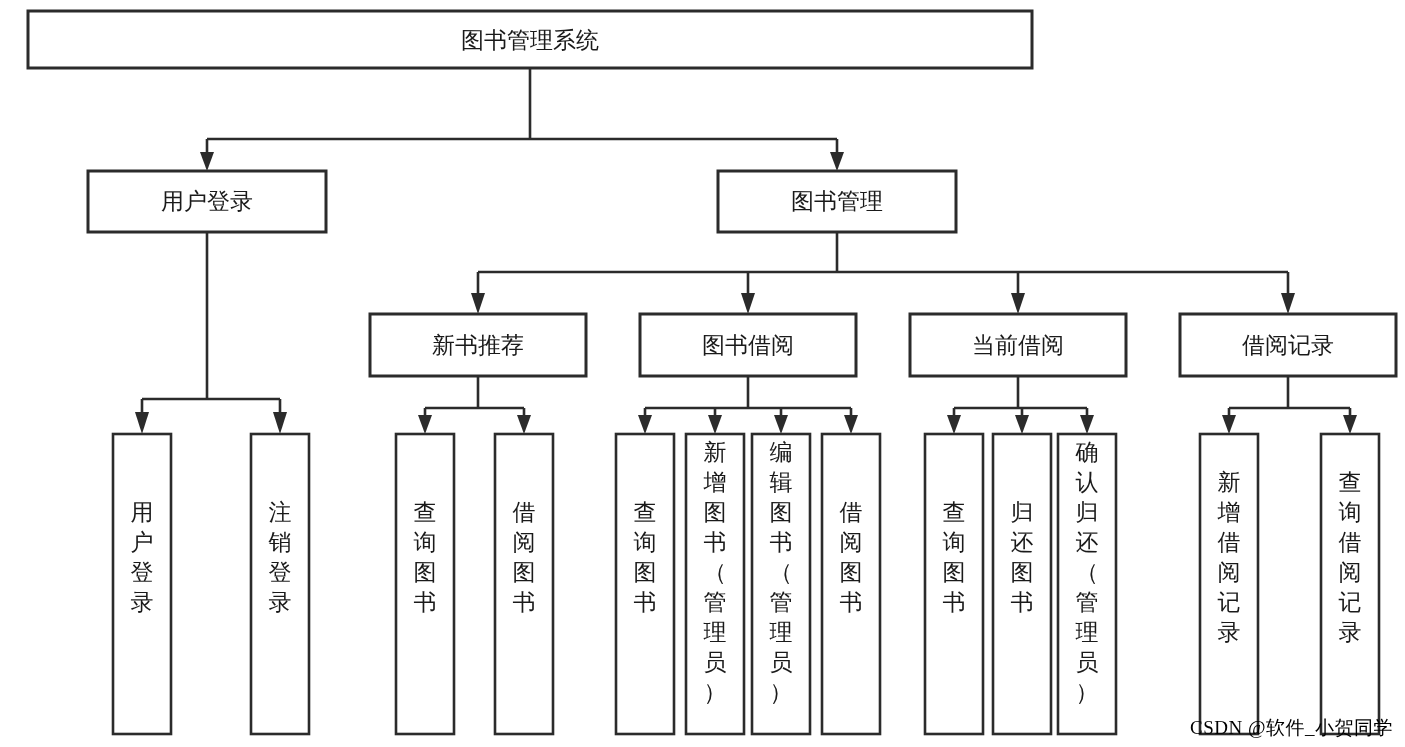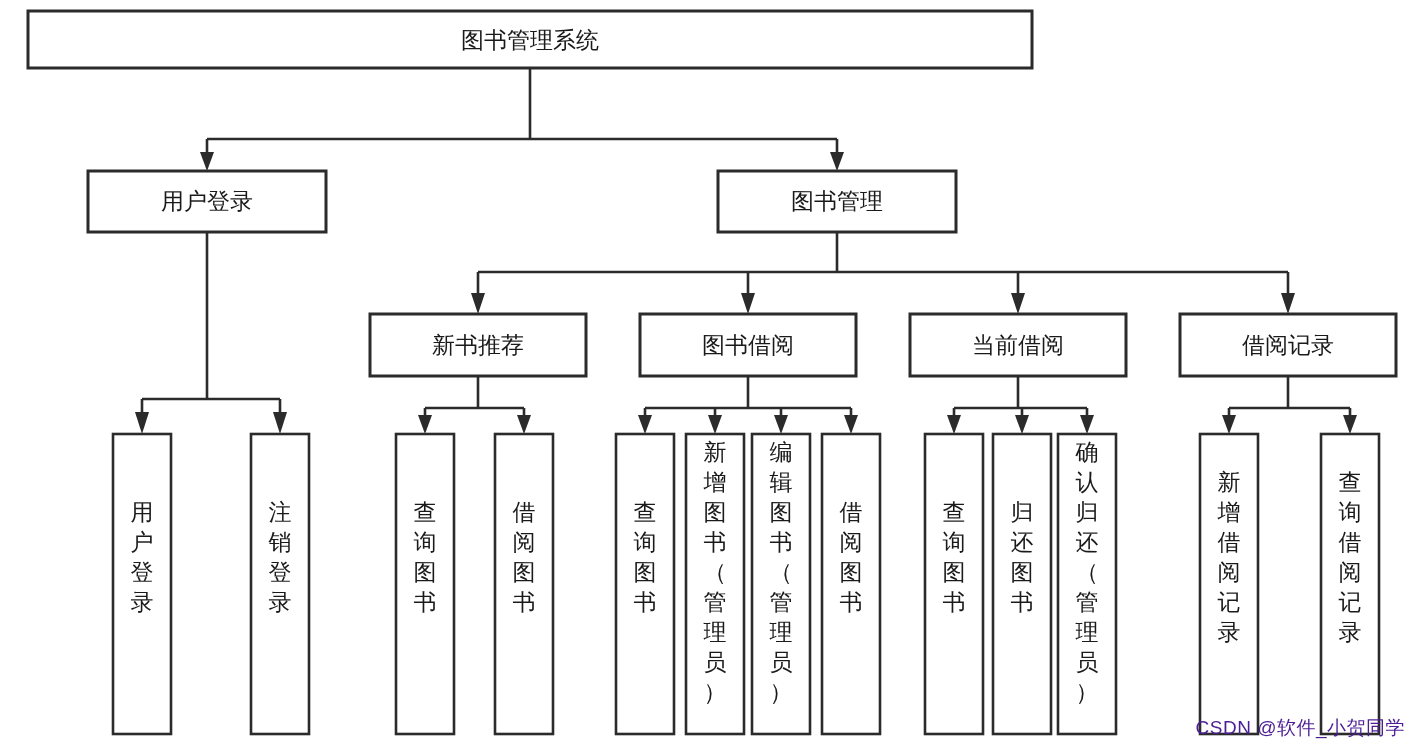--- a/index.html
+++ b/index.html
@@ -52,25 +52,25 @@
     dominant-baseline: middle;
   }
   .leaf-label {
     font-family: "DejaVu Sans", "Liberation Sans", sans-serif;
     font-size: 23px;
     fill: #1a1a1a;
     text-anchor: middle;
   }
   .watermark {
     position: absolute;
-    right: 8px;
+    right: 20px;
     bottom: 6px;
-    font-family: Liberation Sans, sans-serif;
+    font-family: Liberation Serif, serif;
     font-size: 19px;
-    color: #4c1d95;
+    color: #000000;
     letter-spacing: 0.5px;
     white-space: nowrap;
     pointer-events: none;
   }
 </style>
 </head>
 <body>
 
 <div id="diagram-root">
   <svg class="flow" viewBox="0 0 1405 747" xmlns="http://www.w3.org/2000/svg">

